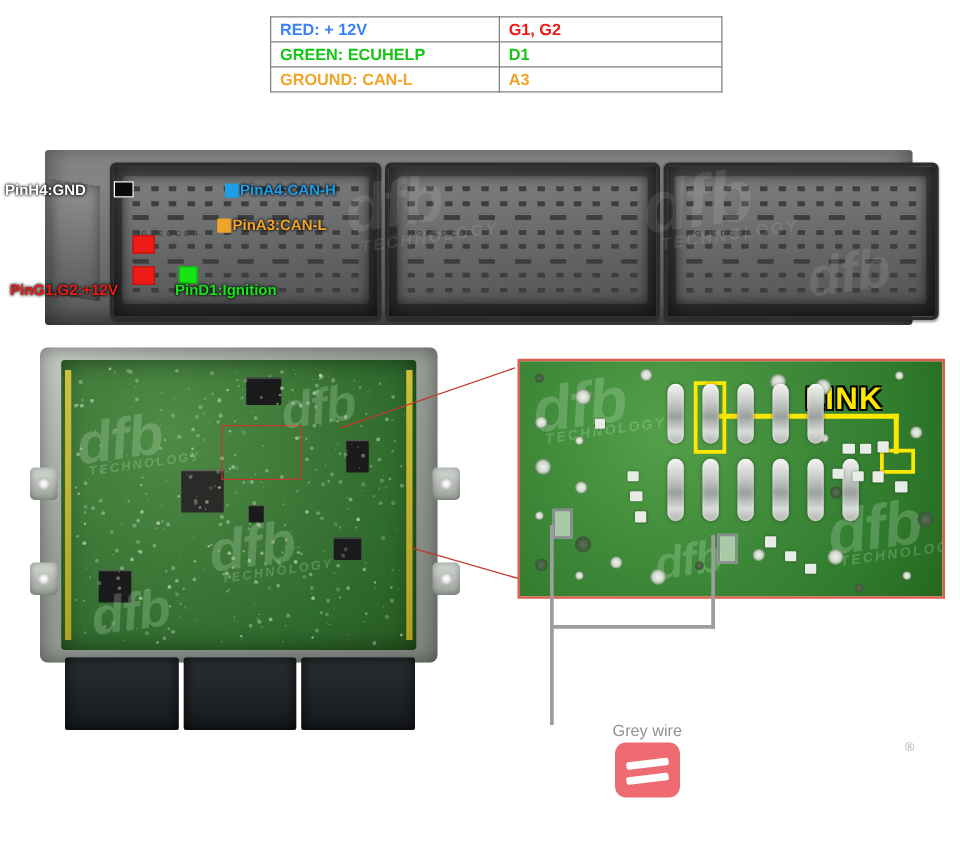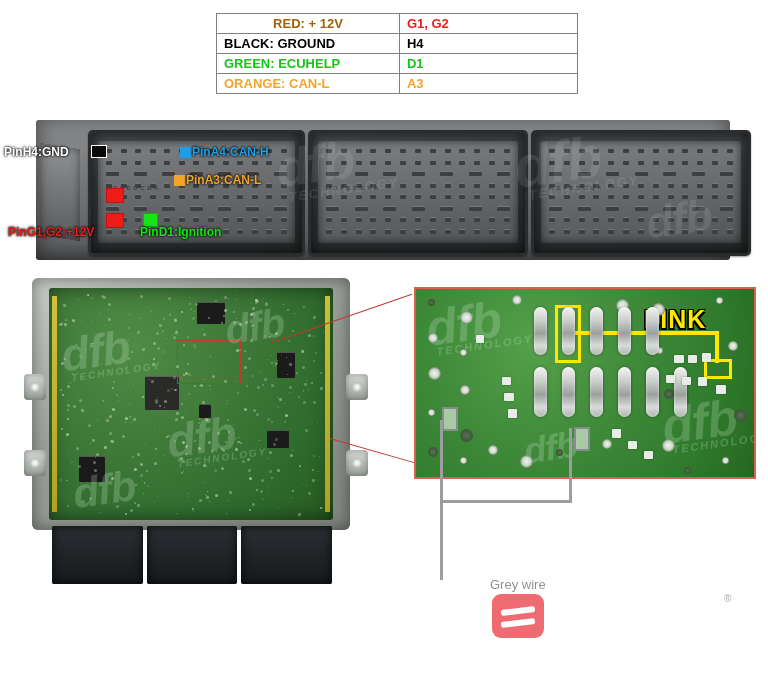--- a/index.html
+++ b/index.html
@@ -139,33 +139,29 @@
   .logo-reg{position:absolute;left:232px;top:1px;font-size:10px;color:#a8acae;}
   .logo-url{position:absolute;left:58px;top:38px;font-size:18px;color:#8b8f91;
             line-height:20px;}
 </style>
 </head>
 <body>
 
 <table class="pin-table">
   <tbody>
     <tr>
-      <td class="c-name" style="color: #a16207; text-align: center;">RED: + 12V</td>
+      <td class="c-name" style="color: #3b82f6;">RED: + 12V</td>
       <td class="c-val" style="color: rgb(238, 28, 23);">G1, G2</td>
-    </tr>
-    <tr>
-      <td class="c-name" style="color: rgb(0, 0, 0);">BLACK: GROUND</td>
-      <td class="c-val" style="color: rgb(0, 0, 0);">H4</td>
     </tr>
     <tr>
       <td class="c-name" style="color: rgb(22, 196, 20);">GREEN: ECUHELP</td>
       <td class="c-val" style="color: rgb(22, 196, 20);">D1</td>
     </tr>
     <tr>
-      <td class="c-name" style="color: rgb(240, 165, 42);">ORANGE: CAN-L</td>
+      <td class="c-name" style="color: rgb(240, 165, 42);">GROUND: CAN-L</td>
       <td class="c-val" style="color: rgb(240, 165, 42);">A3</td>
     </tr>
   </tbody>
 </table>
 
 <div class="conn-wrap">
   <div class="conn-body">
     <div class="conn-flange-l"></div>
     <div class="conn-flange-r"></div>
 

